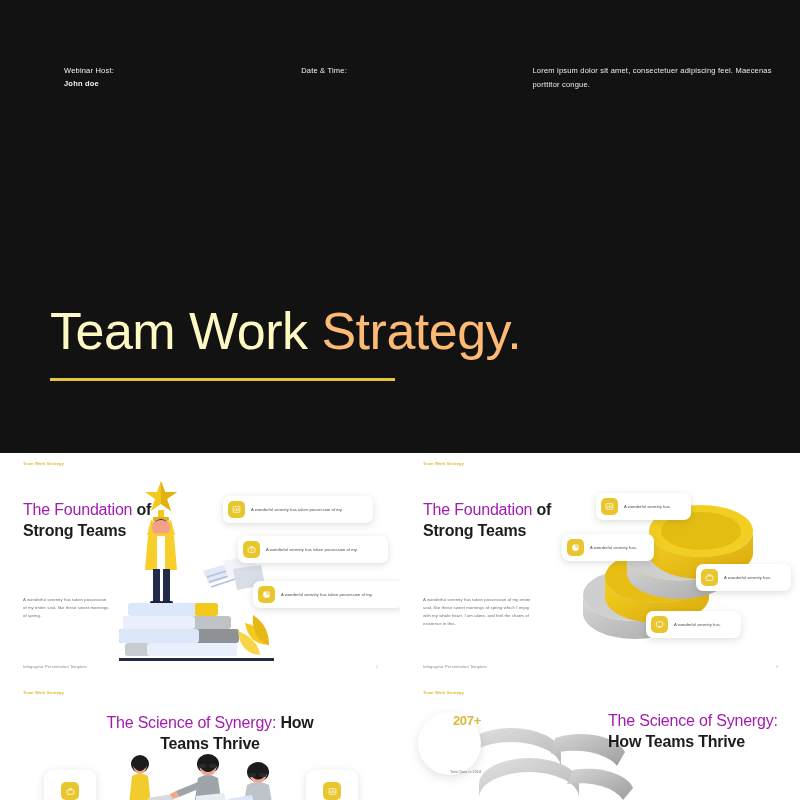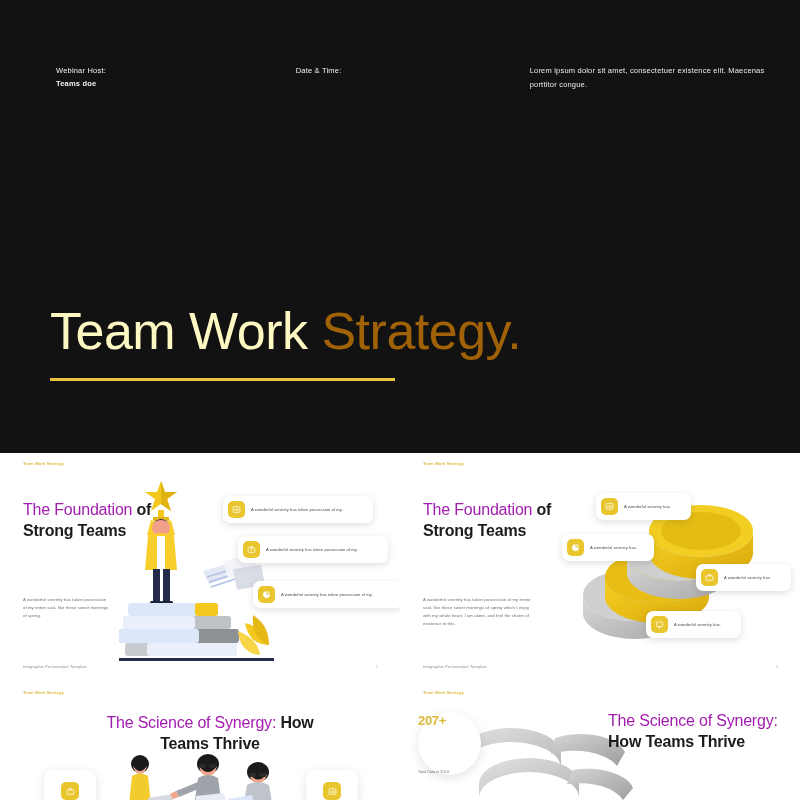--- a/index.html
+++ b/index.html
@@ -13,21 +13,21 @@
   
   .hero{
     position:relative;
     width:800px;
     height:453px;
     background:#121212;
     overflow:hidden;
   }
   .hero-meta{
     position:absolute;
-    top:64px; left:0; right:0;
+    top:64px; left:8px; right:0;
     display:flex;
     padding:0 22px 0 56px;
   }
   .meta-col{ font-size:7.5px; color:#f2f2f2; line-height:1.75; letter-spacing:.2px;}
   .meta-col .lbl{ font-weight:400; }
   .meta-col .val{ font-weight:700; }
   .meta-host{ width:230px; }
   .meta-date{ width:245px;margin-left:20px; }
   .meta-lorem{ width:260px; font-size:7.5px; line-height:1.85; color:#ececec;}
 
@@ -35,21 +35,21 @@
     position:absolute;
     left:50px;
     top:305px;
     font-size:52px;
     font-weight:400;
     letter-spacing:-0.5px;
     white-space:nowrap;
     line-height:1;
   }
   .hero-title .gold{ color:#fef9c3; }
-  .hero-title .white{ color:#a16207; }
+  .hero-title .white{ color:#fdba74; }
   .hero-underline{
     position:absolute;
     left:50px;
     top:378px;
     width:345px;
     height:2.5px;
     background:#E8C53C;
   }
 
   
@@ -156,41 +156,41 @@
   .cyl{ position:absolute; }
 
   
   .stat-circle{
     position:absolute;
     width:63px; height:63px;
     border-radius:50%;
     background:#fff;
     box-shadow:0 3px 10px rgba(90,90,90,.17);
     display:flex; flex-direction:column;
-    align-items:flex-start; justify-content:center;
+    align-items:flex-end; justify-content:center;
     z-index:4;
     gap:40px;
   }
   .stat-num{ font-size:13px; font-weight:700; color:#D9B93A; letter-spacing:-.3px;}
   .stat-lbl{ font-size:3.6px; color:#6c6c6c; margin-top:2px; letter-spacing:.1px;}
 </style>
 </head>
 <body>
 
 <div class="hero">
 
   <div class="hero-meta">
     <div class="meta-col meta-host">
       <div class="lbl">Webinar Host:</div>
-      <div class="val">Teams doe</div>
+      <div class="val">John doe</div>
     </div>
     <div class="meta-col meta-date">
       <div class="lbl">Date &amp; Time:</div>
     </div>
-    <div class="meta-col meta-lorem">Lorem ipsum dolor sit amet, consectetuer existence elit. Maecenas porttitor congue.</div>
+    <div class="meta-col meta-lorem">Lorem ipsum dolor sit amet, consectetuer adipiscing feel. Maecenas porttitor congue.</div>
   </div>
 
   <div class="hero-title">
     <span class="gold">Team Work</span><span class="white"> Strategy.</span>
   </div>
   <div class="hero-underline"></div>
 </div>
 
 <div class="grid">
 

